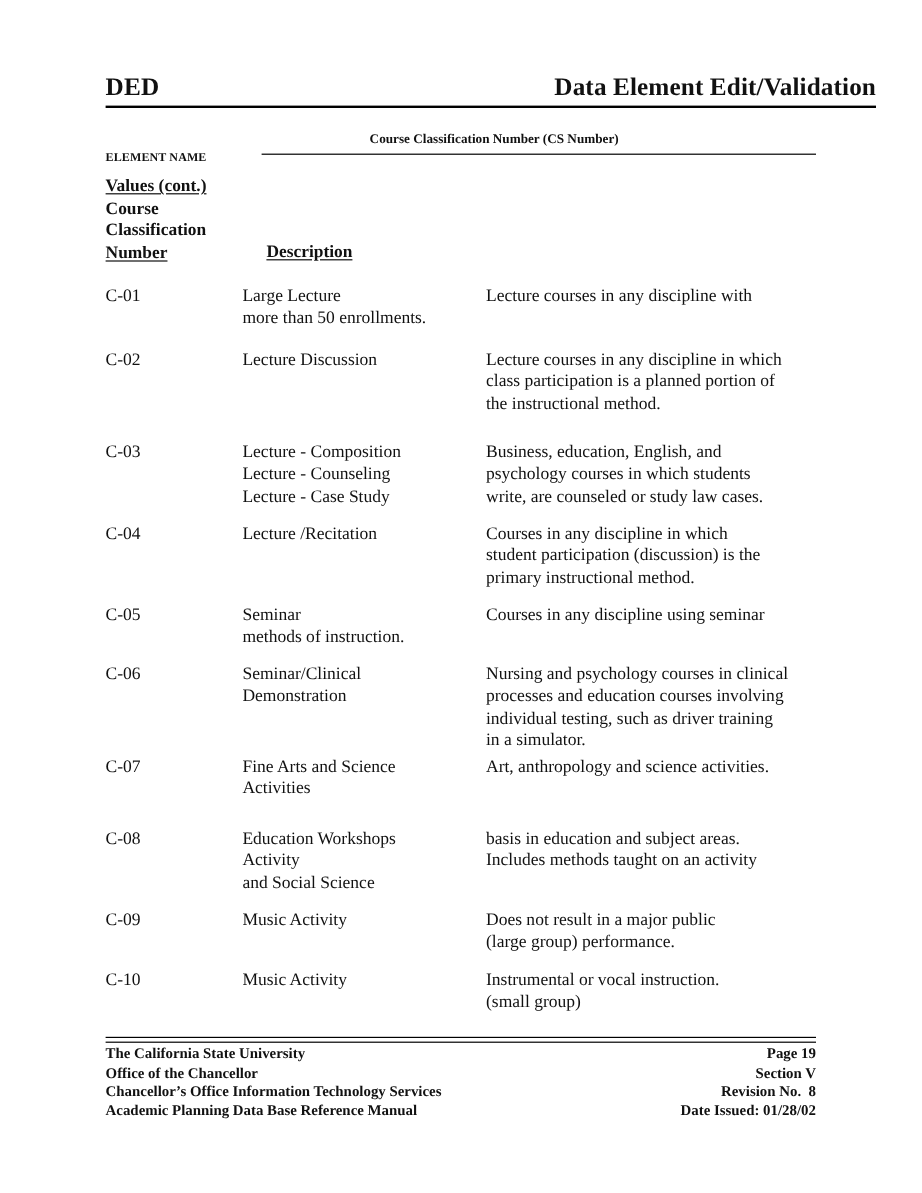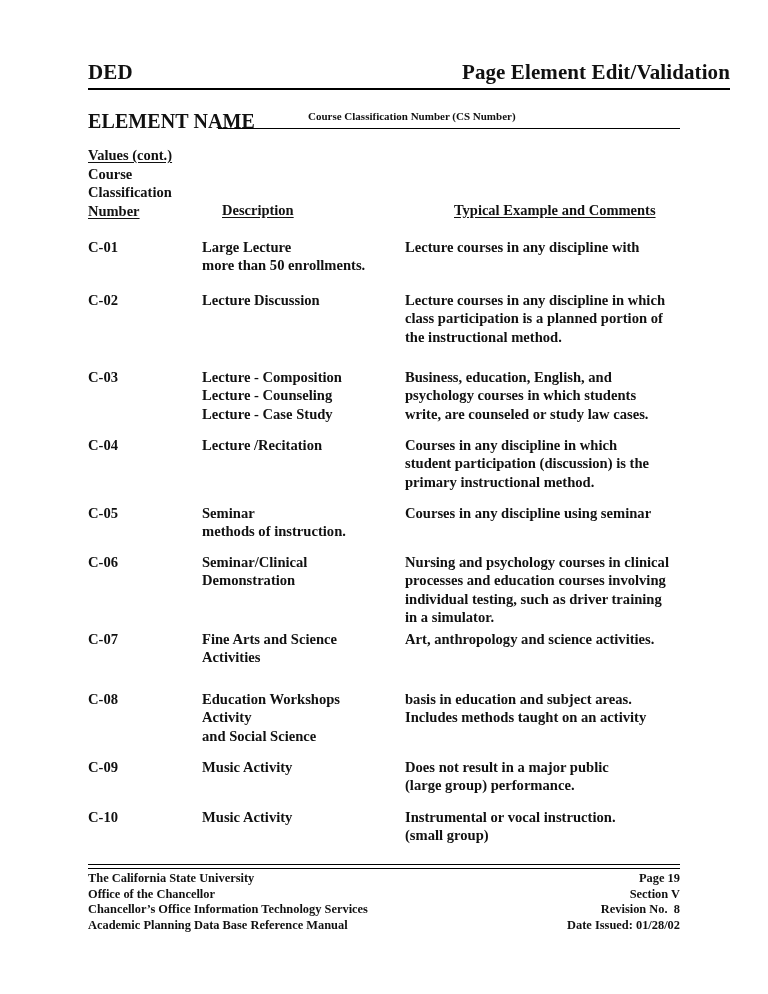--- a/index.html
+++ b/index.html
@@ -64,22 +64,22 @@
   .element-line {
     position: absolute;
     left: 0;
     top: 110px;
     width: 642px;
     height: 20px;
   }
   .element-line .el-label {
     position: absolute;
     left: 0;
-    top: 0;
-    font-size: 20px;
+    top: 16px;
+    font-size: 10px;
     font-weight: bold;
     letter-spacing: 0.1px;
     white-space: nowrap;
   }
   .element-line .el-value {
     position: absolute;
     left: 220px;
     top: 0;
     width: 372px;
     text-align: left;
@@ -130,21 +130,20 @@
   
   .rows {
     position: absolute;
     left: 0;
     top: 238px;
     width: 642px;
   }
   .row {
     position: relative;
     width: 642px;
-    font-weight: bold;
   }
   .cell {
     position: absolute;
     top: 0;
     font-size: 14.6px;
     line-height: 18.3px;
   }
   .cell div { white-space: nowrap; }
   .c-code  { left: 0px;   width: 110px; }
   .c-desc  { left: 114px; width: 200px; }
@@ -189,39 +188,38 @@
   }
   .footer div div { white-space: pre; font-weight: bold; }
 </style>
 </head>
 <body>
 
 <div class="page">
 
   <div class="doc-header">
     <div class="hdr-left">DED</div>
-    <div class="hdr-right">Page Element Edit/Validation</div>
+    <div class="hdr-right">Data Element Edit/Validation</div>
   </div>
   <div class="hdr-rule"></div>
 
   <div class="element-line">
     <div class="el-label">ELEMENT NAME</div>
     <div class="el-value">Course Classification Number (CS Number)</div>
     <div class="el-underline"></div>
   </div>
 
   <div class="col-heads">
     <div class="stack">
       <div class="ul">Values (cont.)</div>
       <div>Course</div>
       <div>Classification</div>
       <div class="ul">Number</div>
     </div>
     <div class="head-desc ul">Description</div>
-    <div class="head-typ ul">Typical Example and Comments</div>
   </div>
 
   <div class="rows">
       <div class="row" style="position: absolute; top: 0px; height: 36.6px;">
         <div class="cell c-code">
           <div>C-01</div>
         </div>
         <div class="cell c-desc">
           <div>Large Lecture</div>
           <div>more than 50 enrollments.</div>

